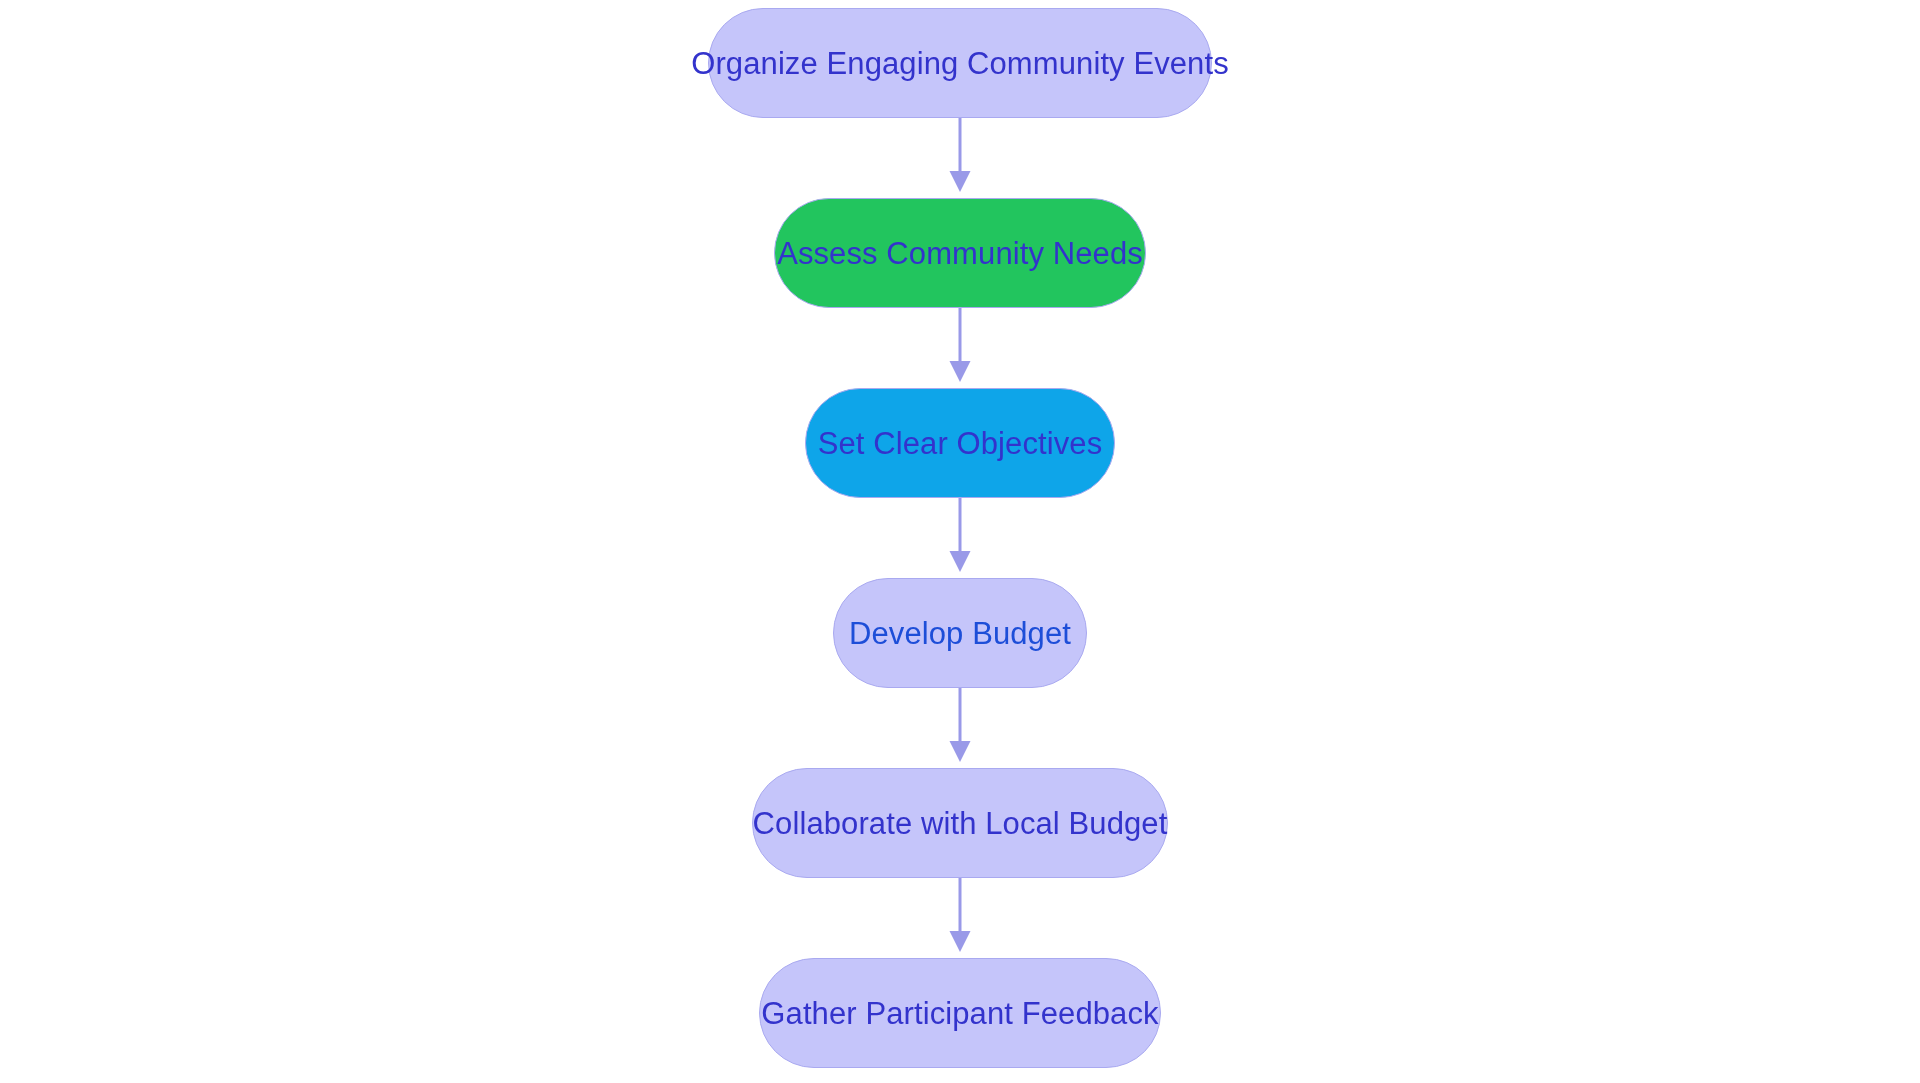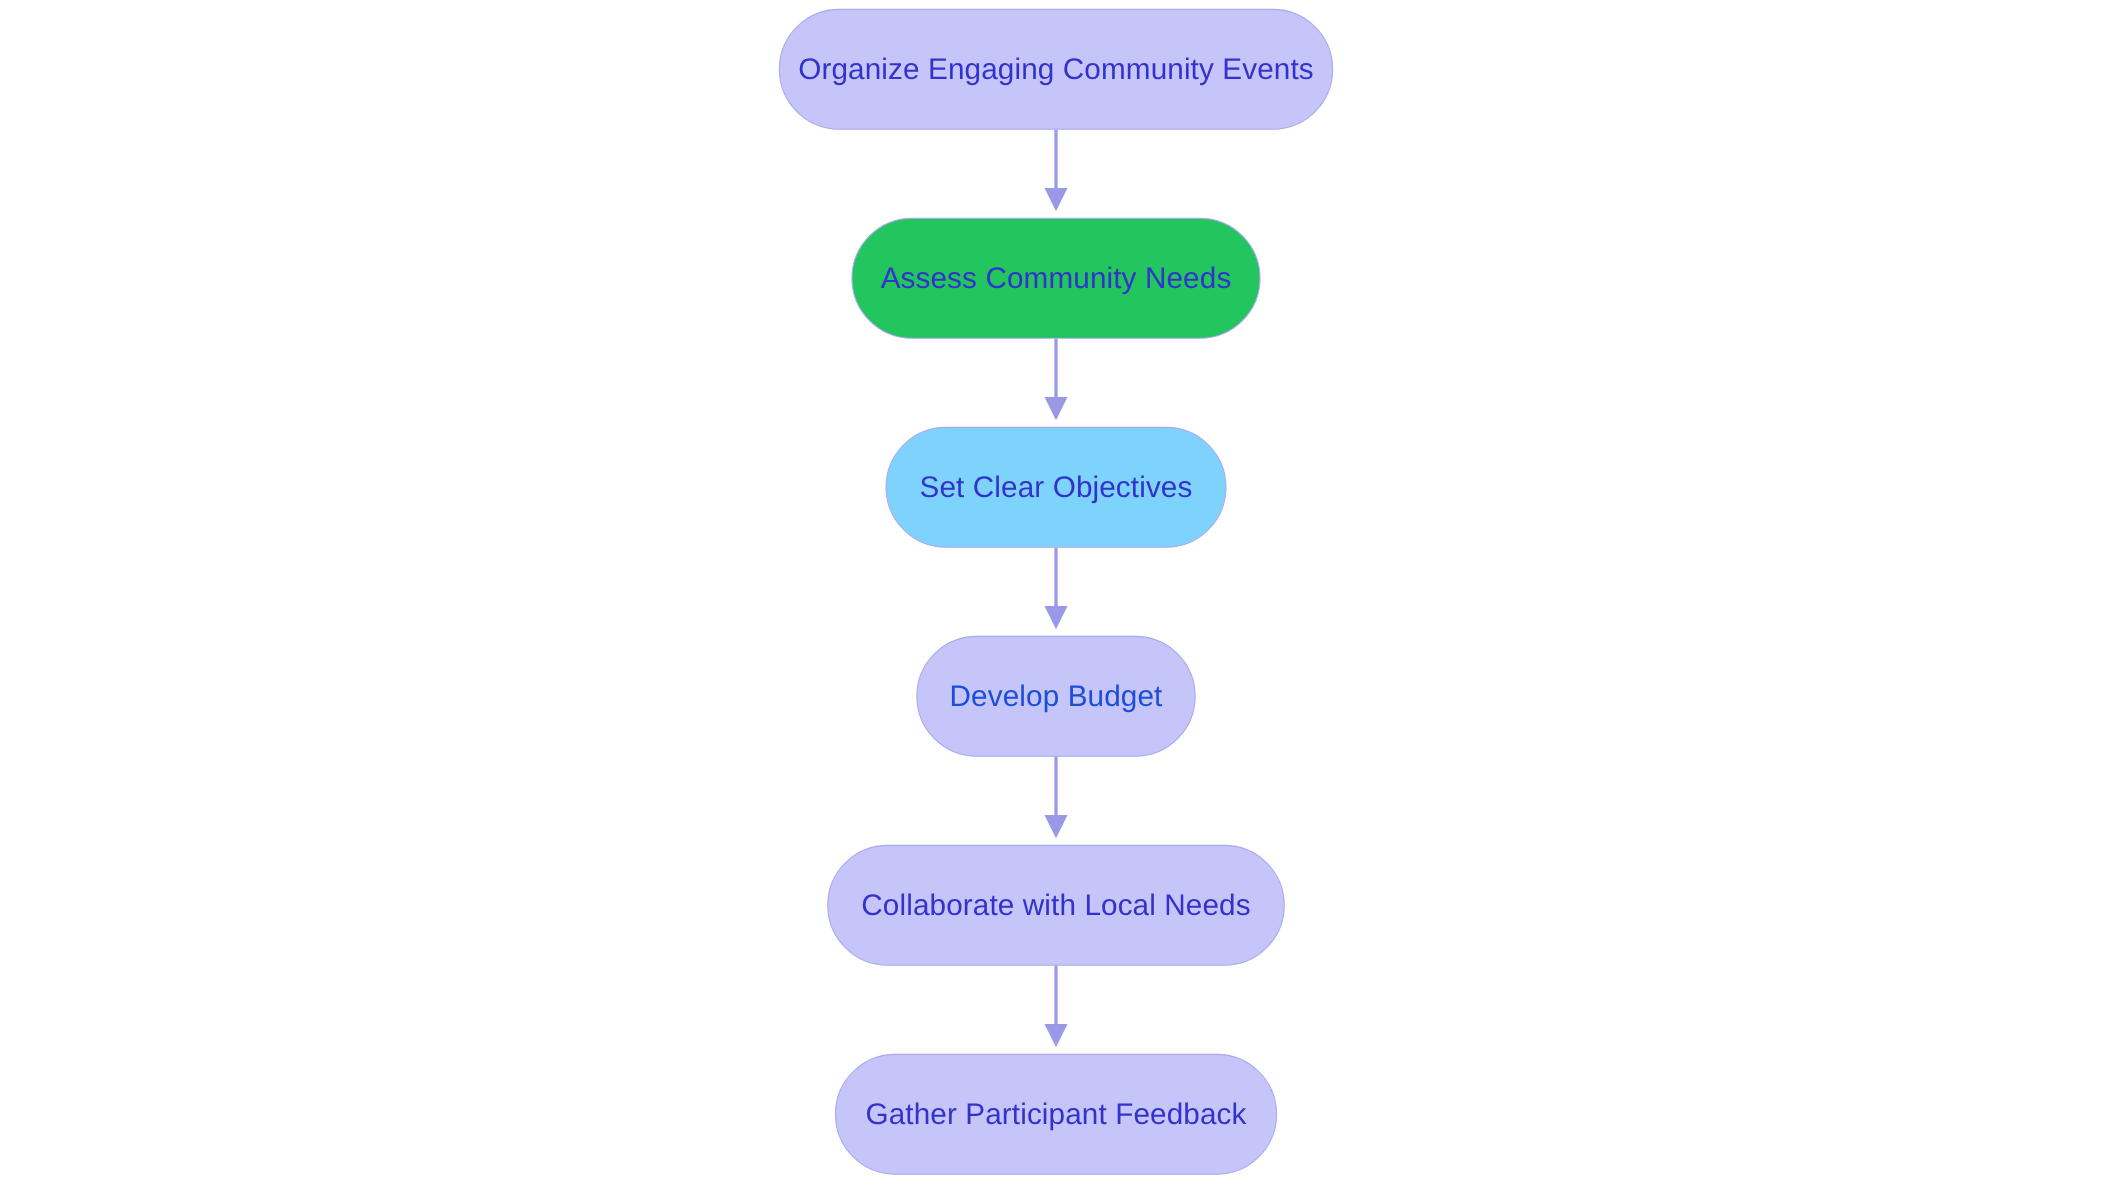--- a/index.html
+++ b/index.html
@@ -35,21 +35,21 @@
     border-radius: 55px;
     background: #c5c5fa;
     border: 1.6px solid #a9a9f0;
     display: flex;
     align-items: center;
     justify-content: center;
     flex: 0 0 auto;
   }
   .node-label {
     font-family: "Liberation Sans", sans-serif;
-    font-size: 27px;
+    font-size: 31px;
     line-height: 1;
     color: #3333cc;
     letter-spacing: 0.1px;
     white-space: nowrap;
     user-select: none;
   }
   .connector {
     position: relative;
     width: 30px;
     height: 80px;
@@ -90,21 +90,21 @@
       <span class="node-label" style="color: rgb(51, 51, 204);">Assess Community Needs</span>
     </div>
 
     <div class="connector">
       <svg viewBox="0 0 30 80" xmlns="http://www.w3.org/2000/svg" aria-hidden="true">
         <line x1="15" y1="0" x2="15" y2="56" stroke="#9999e8" stroke-width="3"></line>
         <polygon points="15,74 4.5,53 25.5,53" fill="#9999e8"></polygon>
       </svg>
     </div>
 
-    <div class="node" style="width: 310px; background: #7dd3fc; border-color: rgb(169, 169, 240);">
+    <div class="node" style="width: 310px; background: #0ea5e9; border-color: rgb(169, 169, 240);">
       <span class="node-label" style="color: rgb(51, 51, 204);">Set Clear Objectives</span>
     </div>
 
     <div class="connector">
       <svg viewBox="0 0 30 80" xmlns="http://www.w3.org/2000/svg" aria-hidden="true">
         <line x1="15" y1="0" x2="15" y2="56" stroke="#9999e8" stroke-width="3"></line>
         <polygon points="15,74 4.5,53 25.5,53" fill="#9999e8"></polygon>
       </svg>
     </div>
 
@@ -113,21 +113,21 @@
     </div>
 
     <div class="connector">
       <svg viewBox="0 0 30 80" xmlns="http://www.w3.org/2000/svg" aria-hidden="true">
         <line x1="15" y1="0" x2="15" y2="56" stroke="#9999e8" stroke-width="3"></line>
         <polygon points="15,74 4.5,53 25.5,53" fill="#9999e8"></polygon>
       </svg>
     </div>
 
     <div class="node" style="width: 416px; background: rgb(197, 197, 250); border-color: rgb(169, 169, 240);">
-      <span class="node-label" style="color: rgb(51, 51, 204);">Collaborate with Local Needs</span>
+      <span class="node-label" style="color: rgb(51, 51, 204);">Collaborate with Local Budget</span>
     </div>
 
     <div class="connector">
       <svg viewBox="0 0 30 80" xmlns="http://www.w3.org/2000/svg" aria-hidden="true">
         <line x1="15" y1="0" x2="15" y2="56" stroke="#9999e8" stroke-width="3"></line>
         <polygon points="15,74 4.5,53 25.5,53" fill="#9999e8"></polygon>
       </svg>
     </div>
 
     <div class="node" style="width: 402px; background: rgb(197, 197, 250); border-color: rgb(169, 169, 240); text-align: right;">

